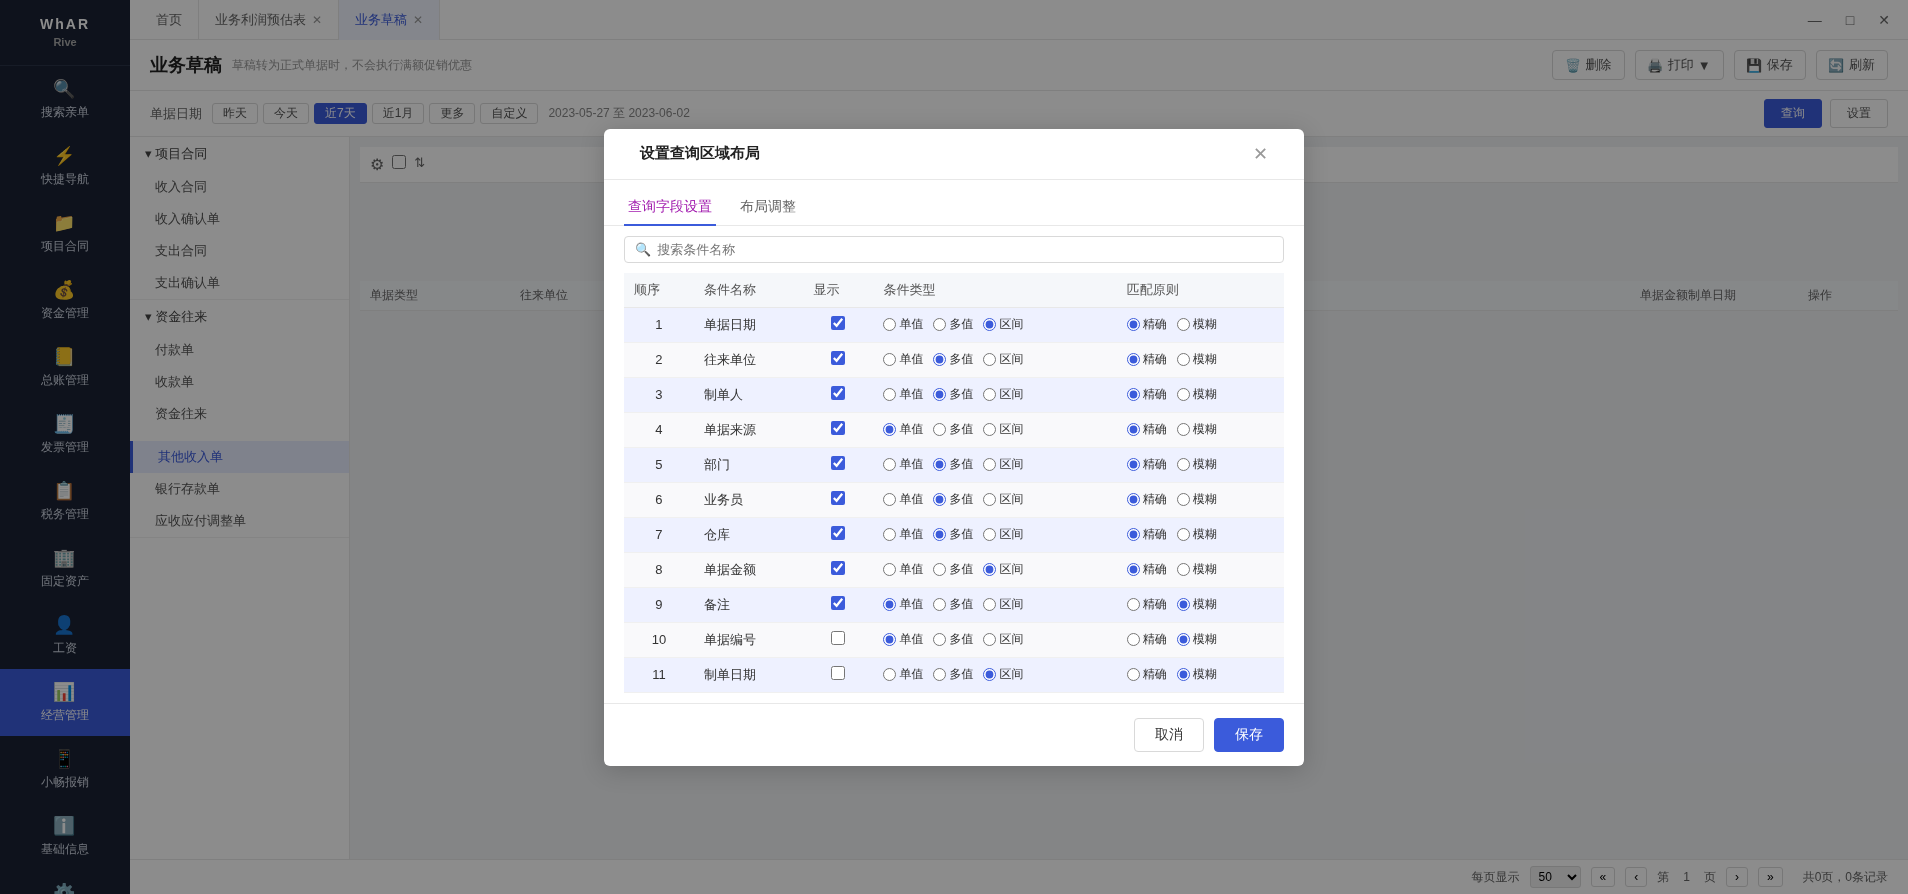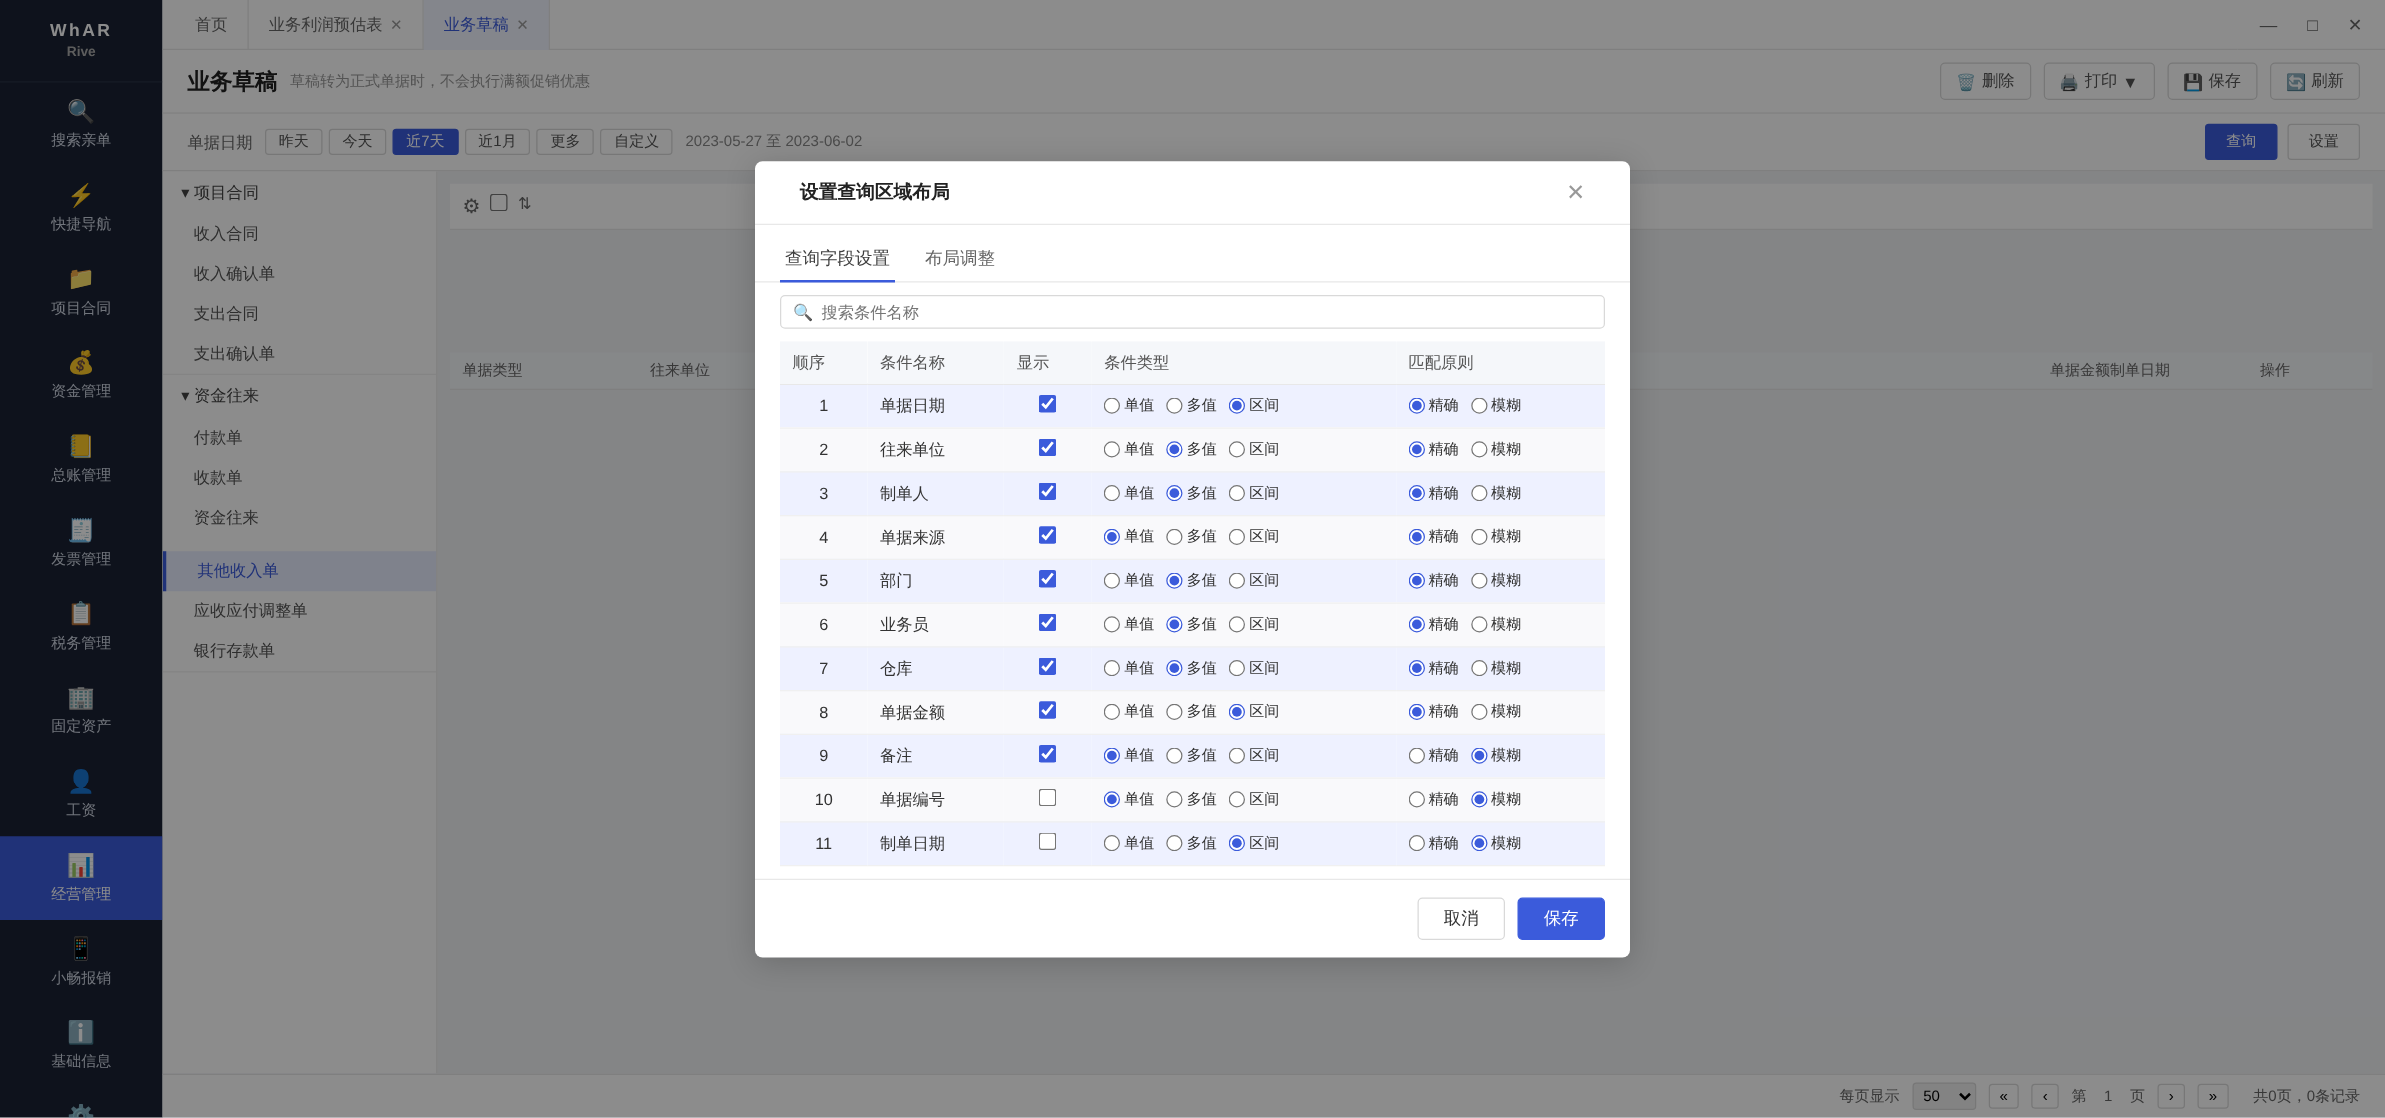--- a/index.html
+++ b/index.html
@@ -69,21 +69,21 @@
     .overlay { position: absolute; top: 0; left: 0; right: 0; bottom: 0; background: rgba(0,0,0,0.45); z-index: 100; display: flex; align-items: center; justify-content: center; }
     .modal { background: #fff; border-radius: 6px; box-shadow: 0 4px 24px rgba(0,0,0,0.18); width: 700px; max-height: 650px; display: flex; flex-direction: column; }
     .modal-header { padding: 14px 36px; border-bottom: 1px solid #e8e8e8; display: flex; align-items: center; justify-content: space-between; }
     .modal-title { font-size: 15px; font-weight: 600; color: #222; }
     .modal-close { cursor: pointer; font-size: 18px; color: #999; }
     .modal-footer { padding: 14px 20px; border-top: 1px solid #e8e8e8; display: flex; justify-content: flex-end; gap: 10px; }
 
     
     .modal-tabs { display: flex; padding: 10px 20px 0; border-bottom: 1px solid #e8e8e8; gap: 20px; }
     .modal-tab { padding: 8px 4px; cursor: pointer; font-size: 14px; color: #666; border-bottom: 2px solid transparent; margin-bottom: -1px; }
-    .modal-tab.active { color: #404040; border-bottom-color: #3b5bdb; font-weight: 500; }
+    .modal-tab.active { color: #a21caf; border-bottom-color: #3b5bdb; font-weight: 500; }
 
     
     .modal-search { padding: 10px 20px; }
     .modal-search-inner { display: flex; align-items: center; border: 1px solid #d9d9d9; border-radius: 4px; padding: 5px 10px; gap: 6px; }
     .modal-search-inner input { border: none; outline: none; font-size: 13px; flex: 1; }
 
     
     .modal-table-wrap { flex: 1; overflow-y: auto; padding: 0 20px 10px; }
     .modal-table { width: 100%; border-collapse: collapse; }
     .modal-table th { background: #f5f7fa; padding: 8px 10px; text-align: left; font-size: 13px; font-weight: 500; color: #555; border-bottom: 1px solid #e8e8e8; position: sticky; top: 0; }
@@ -252,22 +252,22 @@
               <div class="nav-item">支出确认单</div>
             </div>
             <div class="nav-group">
               <div class="nav-group-title">
                 <span>▾ 资金往来</span>
               </div>
               <div class="nav-item">付款单</div>
               <div class="nav-item">收款单</div>
               <div class="nav-item">资金往来</div>
               <div class="nav-item active">其他收入单</div>
+              <div class="nav-item">银行存款单</div>
               <div class="nav-item">应收应付调整单</div>
-              <div class="nav-item">银行存款单</div>
             </div>
           </div>
       </div>
 
       <div class="table-area">
         <div class="table-header-bar">
           <div class="table-actions">
             <span style="cursor:pointer; font-size:16px; color:#666;">⚙</span>
             <input type="checkbox" class="checkbox-blue" style="">
             <span style="cursor:pointer; color:#666;">⇅</span>

